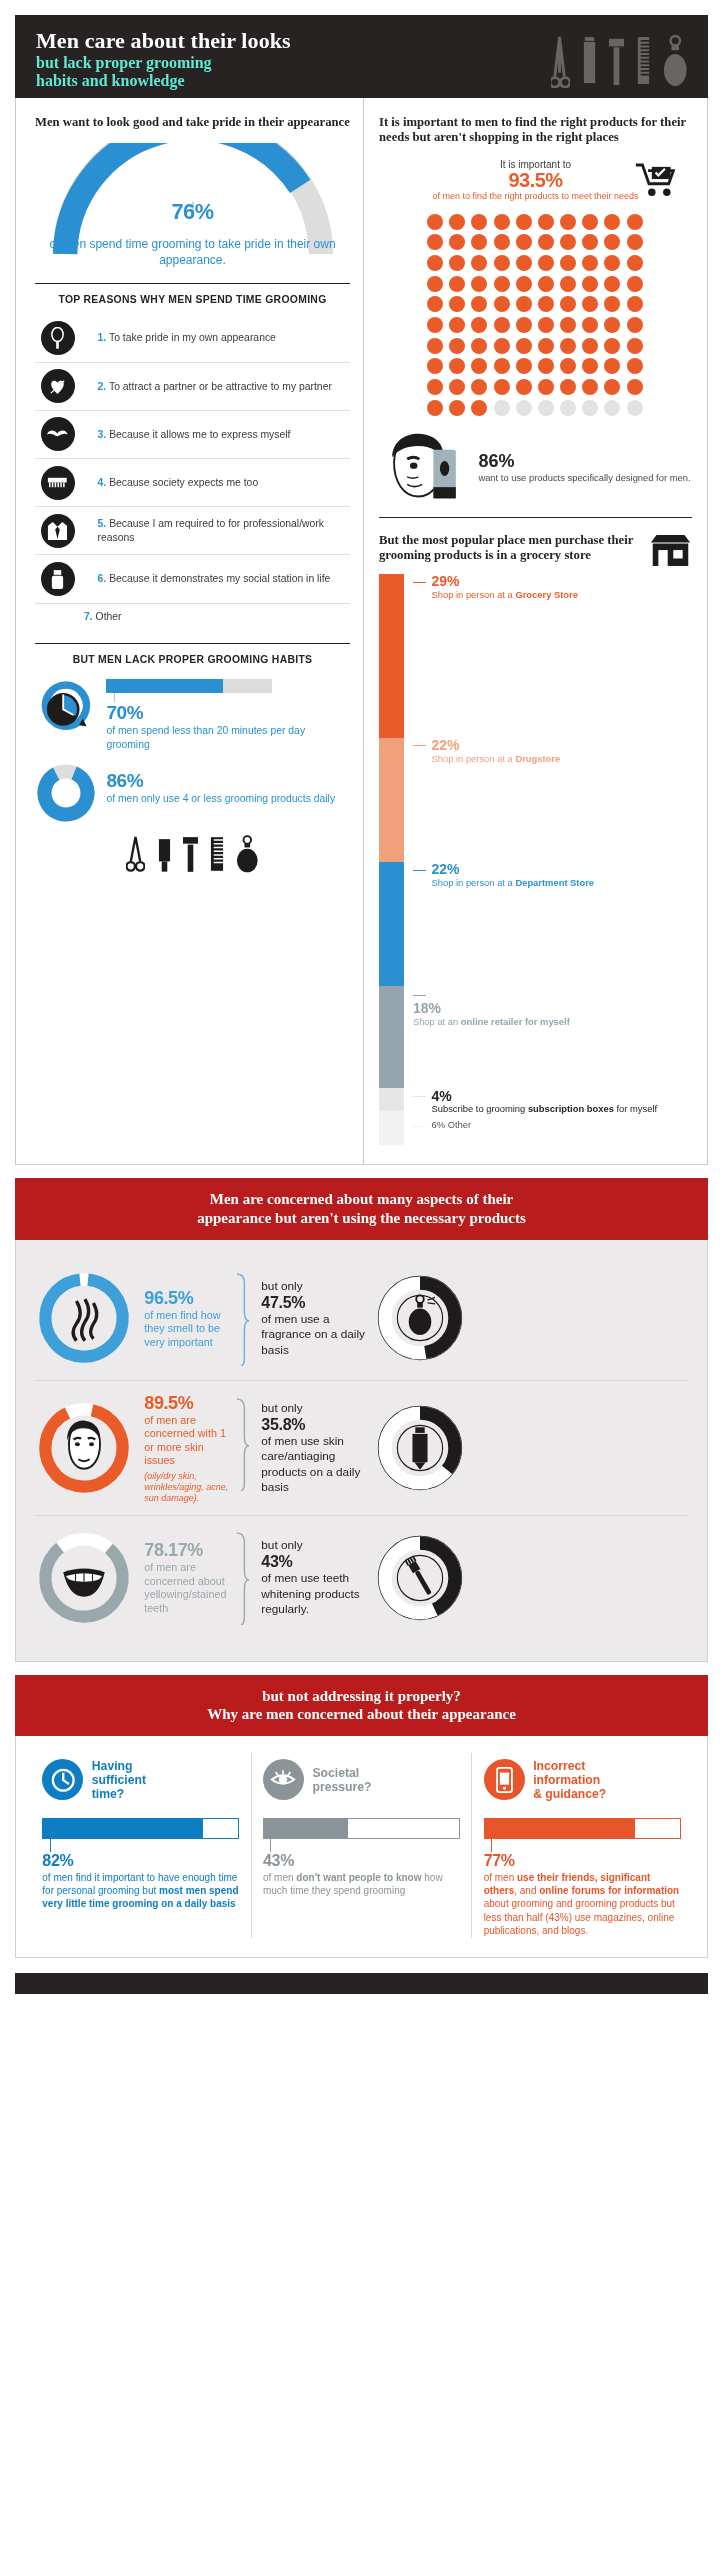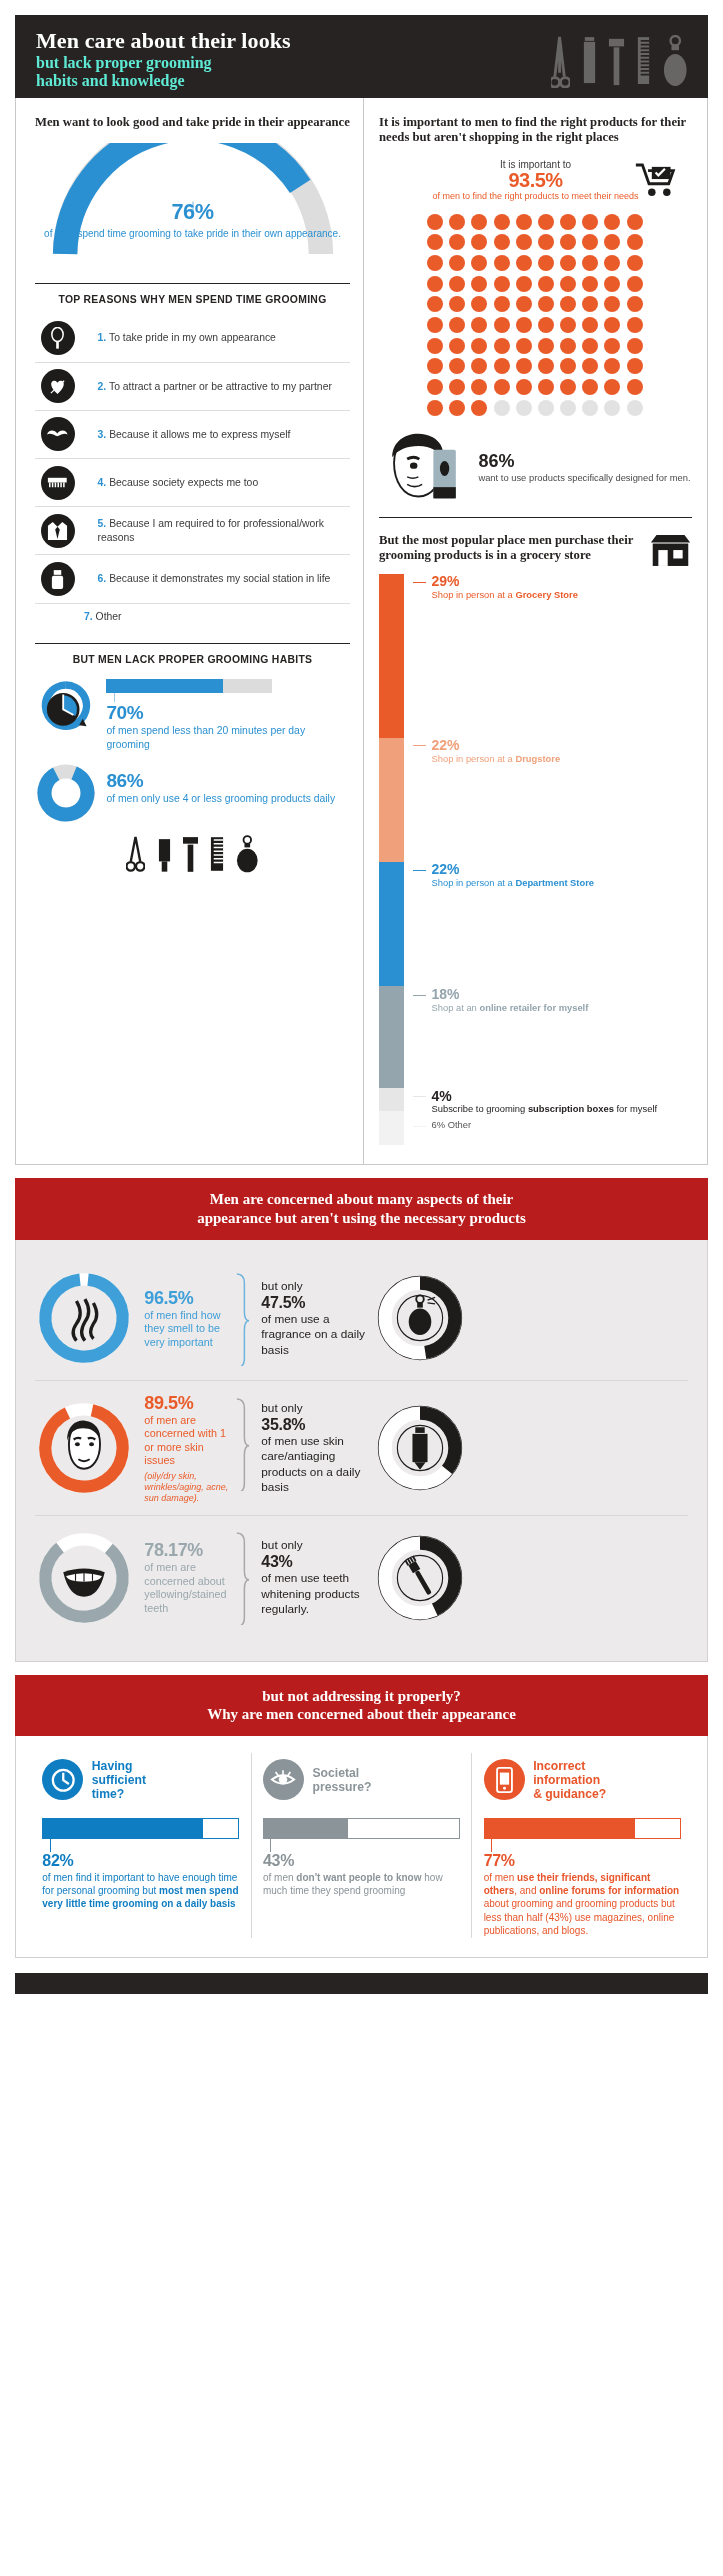--- a/index.html
+++ b/index.html
@@ -27,21 +27,21 @@
   .col-left { width:348px; padding:17px 13px 17px 19px; border-right:0.9px solid #c9c9c9; }
   .col-right { width:345px; padding:17px 15px 17px 15px; }
 
   h3.sec { font-family:"Liberation Serif", serif; font-size:12.7px; font-weight:bold; line-height:1.22; color:#262322; }
   h4.capt { font-size:10.4px; font-weight:bold; letter-spacing:0.3px; text-align:center; color:#262322; line-height:1.25; text-transform:uppercase;}
 
   
   .gauge-wrap { position:relative; height:127px; margin-top:13px; }
   .gauge-txt { position:absolute; left:0; right:0; top:56px; text-align:center; }
   .gauge-txt .big { font-size:21.7px; font-weight:bold; color:#2a90d1; letter-spacing:-0.5px;}
-  .gauge-txt .sub { font-size:10px; color:#2a90d1; line-height:1.28; margin-top:3px;}
+  .gauge-txt .sub { font-size:12px; color:#2a90d1; line-height:1.28; margin-top:12px;}
 
   .rule { border-top:1.9px solid #262322; margin:13px 0 8.5px 0;}
 
   
   .reasons { margin-top:8.5px; }
   .reason { display:flex; align-items:center; gap:23px; padding:6.6px 0 6.6px 5.6px; border-bottom:0.9px solid #dedede;}
   .reason:last-child { border-bottom:none;}
   .rcircle { width:34px; height:34px; border-radius:50%; background:#1d1c1b; flex:0 0 34px; display:flex; align-items:center; justify-content:center;}
   .rtext { font-size:10.4px; line-height:1.3; color:#3a3a3a;}
   .rnum { color:#2a90d1; font-weight:bold;}
@@ -485,21 +485,21 @@
                   <div class="lbl" style="color: rgb(240, 160, 122);">Shop in person at a <b>Drugstore</b></div>
                 </div>
               </div>
               <div class="pitem" style="margin-top: 5.6px; height: 119px;">
                 <div class="lead" style="background: rgb(42, 144, 209);"></div>
                 <div>
                   <div class="num" style="color: rgb(42, 144, 209);">22%</div>
                   <div class="lbl" style="color: rgb(42, 144, 209);">Shop in person at a <b>Department Store</b></div>
                 </div>
               </div>
-              <div class="pitem" style="margin-top: 5.6px; height: 96px;">
+              <div class="pitem" style="margin-top: 5.6px; height: 96px; flex-direction: column;">
                 <div class="lead" style="background: rgb(148, 165, 173);"></div>
                 <div>
                   <div class="num" style="color: rgb(148, 165, 173);">18%</div>
                   <div class="lbl" style="color: rgb(148, 165, 173);">Shop at an <b>online retailer for myself</b></div>
                 </div>
               </div>
               <div class="pitem" style="margin-top: 5.6px; height: 24.5px;">
                 <div class="lead" style="background: rgb(230, 230, 230);"></div>
                 <div>
                   <div class="num" style="color: rgb(38, 35, 34);">4%</div>

